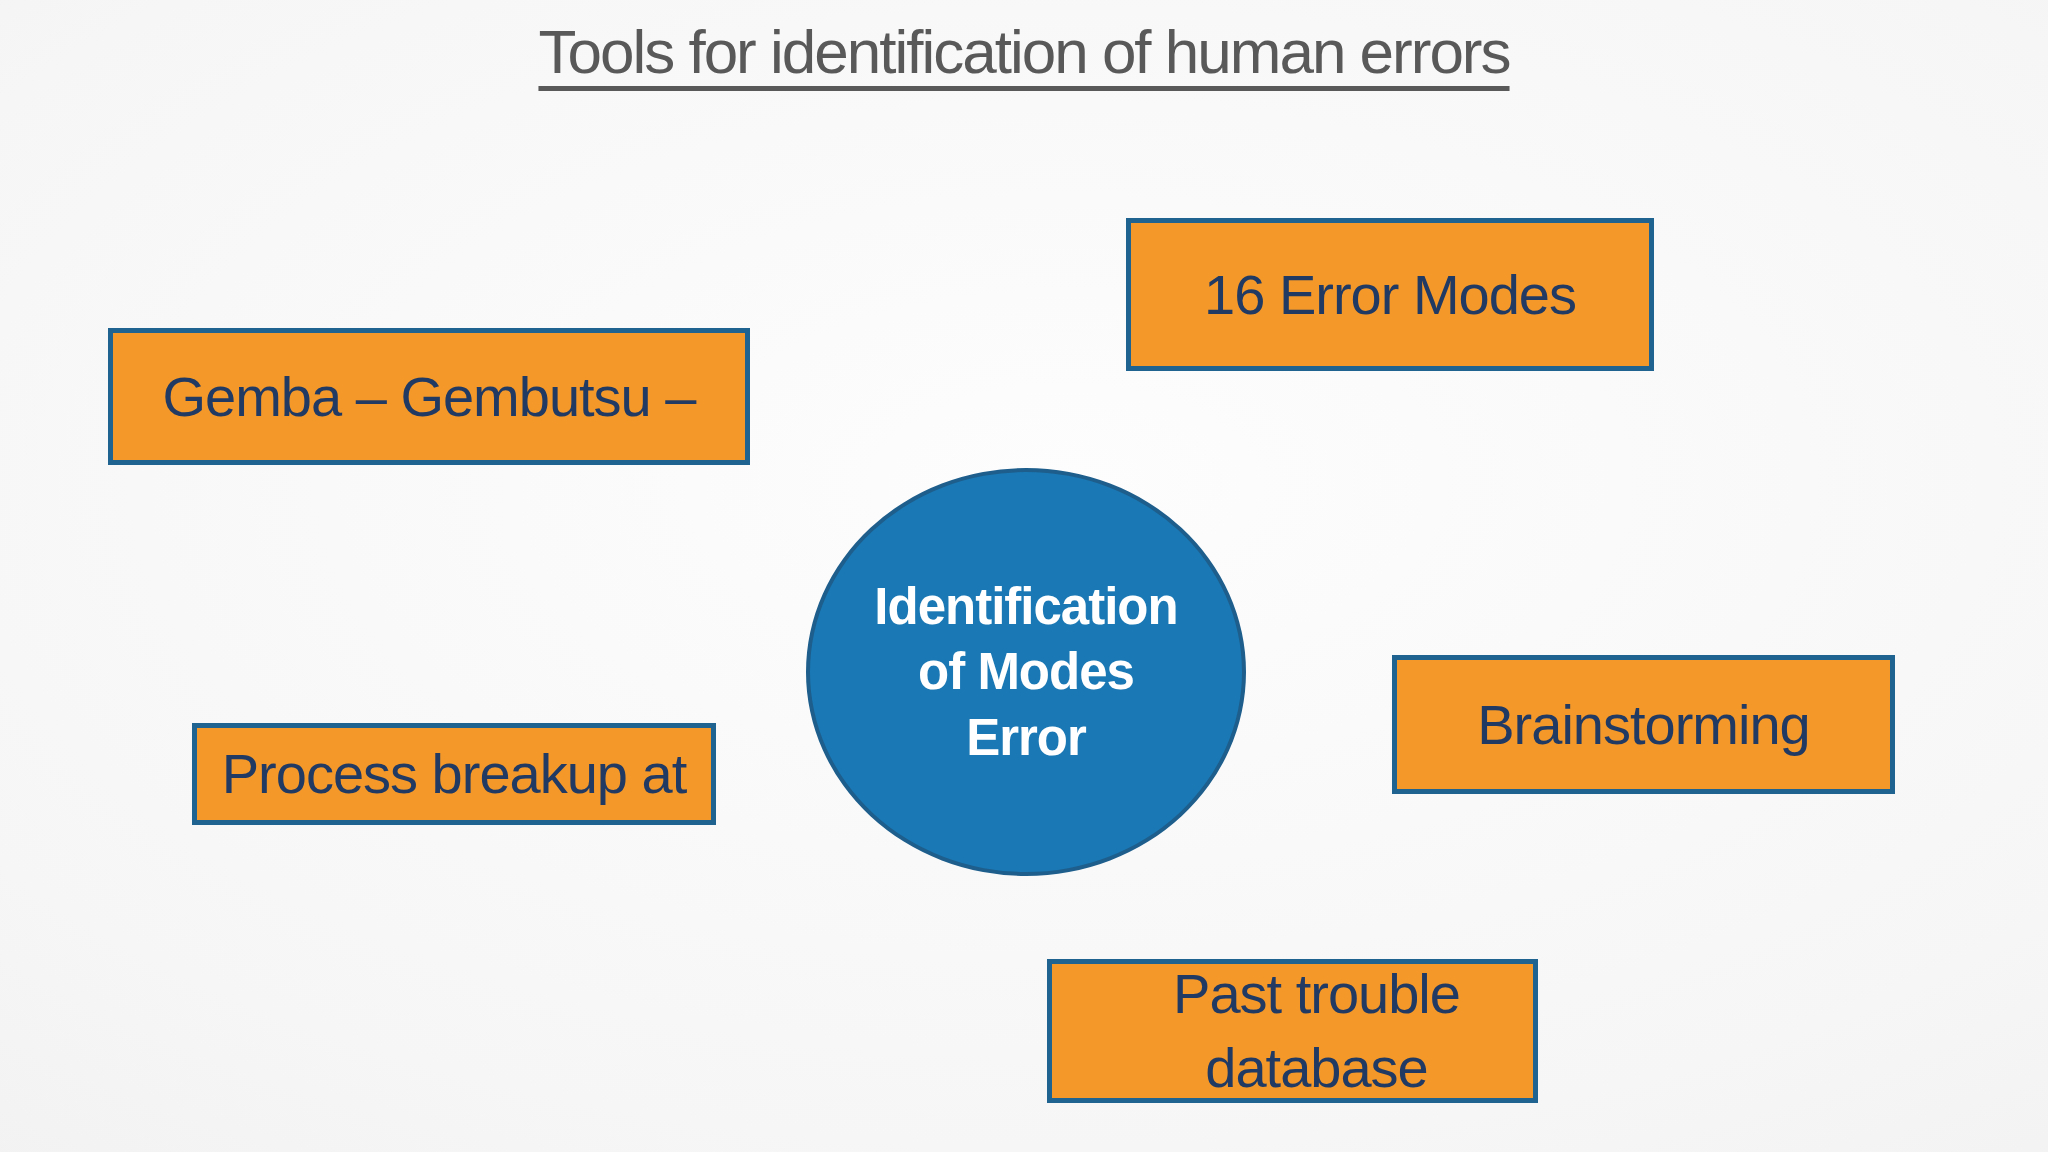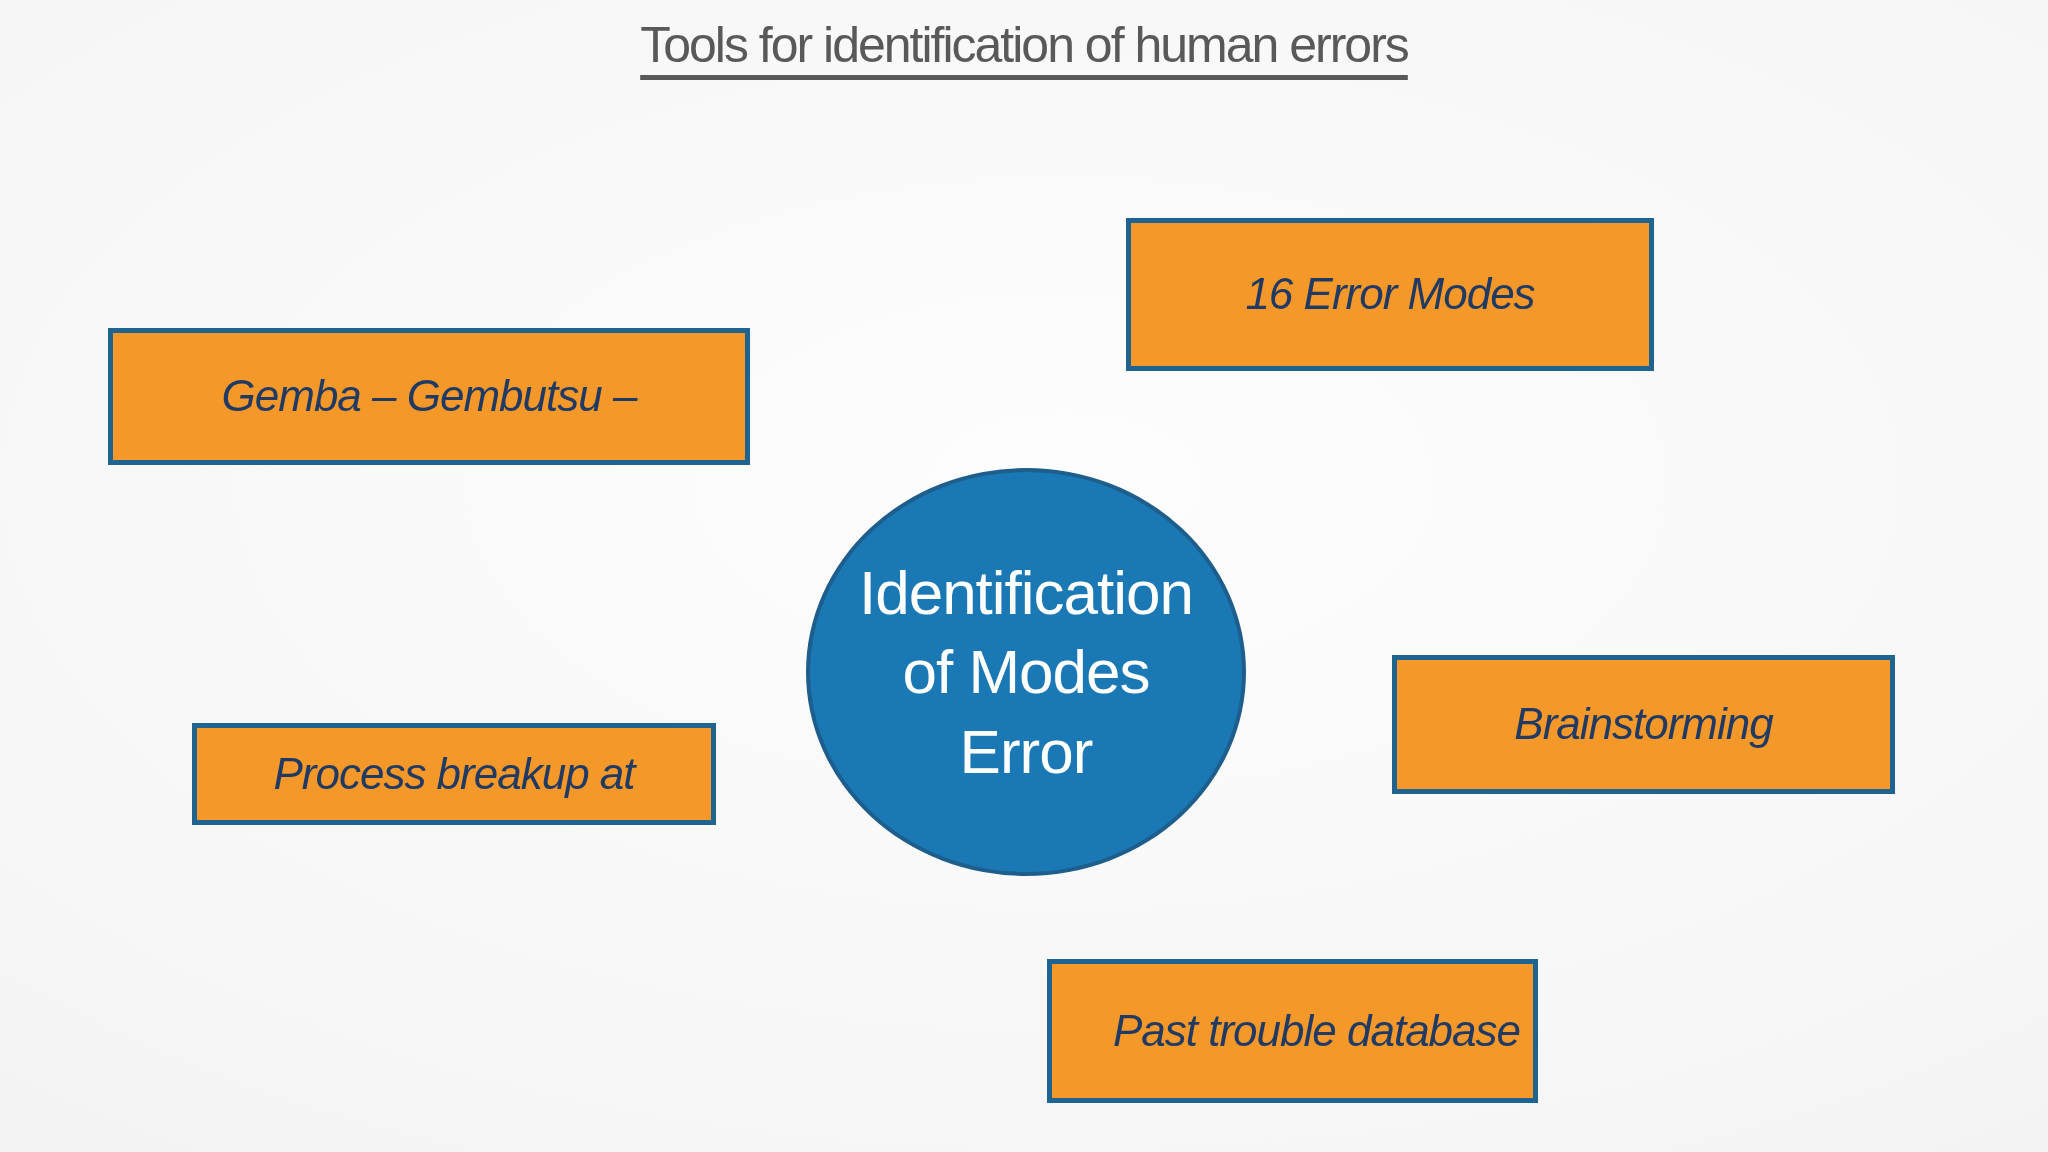--- a/index.html
+++ b/index.html
@@ -14,46 +14,45 @@
                 var(--bg-edge, #ECECED) 100%);
     font-family: "Liberation Sans", sans-serif;
   }
 
   .slide-title {
     position: absolute;
     left: 0;
     top: 16px;
     width: 100%;
     text-align: center;
-    font-size: 50px;
+    font-size: 62px;
     font-weight: 400;
     letter-spacing: -2px;
     color: var(--title-color, #595959);
   }
   .slide-title .underlined {
     text-decoration: underline;
     text-decoration-thickness: 5px;
     text-underline-offset: 13px;
   }
 
   .tool-box {
     position: absolute;
     box-sizing: border-box;
     display: flex;
     flex-direction: column;
     align-items: center;
     justify-content: center;
     background: var(--box-fill, #F49829);
     border: 5px solid var(--box-border, #1F6391);
     color: var(--box-text, #203A64);
-    font-size: 44px;
+    font-size: 56px;
     line-height: 1.32;
     letter-spacing: -1px;
     text-align: center;
-    font-style: italic;
   }
   .tool-box span { display: block; }
 
   .box-gemba         { left: 108px;  top: 328px; width: 642px; height: 137px; }
   .box-error-modes   { left: 1126px; top: 218px; width: 528px; height: 153px; }
   .box-process       { left: 192px;  top: 723px; width: 524px; height: 102px; }
   .box-brainstorming { left: 1392px; top: 655px; width: 503px; height: 139px; }
   .box-past-trouble  { left: 1047px; top: 959px; width: 491px; height: 144px; padding-left: 48px; }
 
   .hub-circle {
@@ -64,24 +63,25 @@
     height: 408px;
     box-sizing: border-box;
     border-radius: 50%;
     background: var(--circle-fill, #1A78B4);
     border: 4px solid var(--circle-border, #1D5E8C);
     display: flex;
     flex-direction: column;
     align-items: center;
     justify-content: center;
     color: var(--circle-text, #FFFFFF);
-    font-size: 62px;
+    font-size: 51px;
     line-height: 1.28;
     letter-spacing: -1px;
     text-align: center;
+    font-weight: bold;
   }
   .hub-circle span { display: block; }
 </style>
 </head>
 <body>
 
 <div class="stage">
 
   <div class="slide-title">
     <span class="underlined">Tools for identification of human errors</span>

